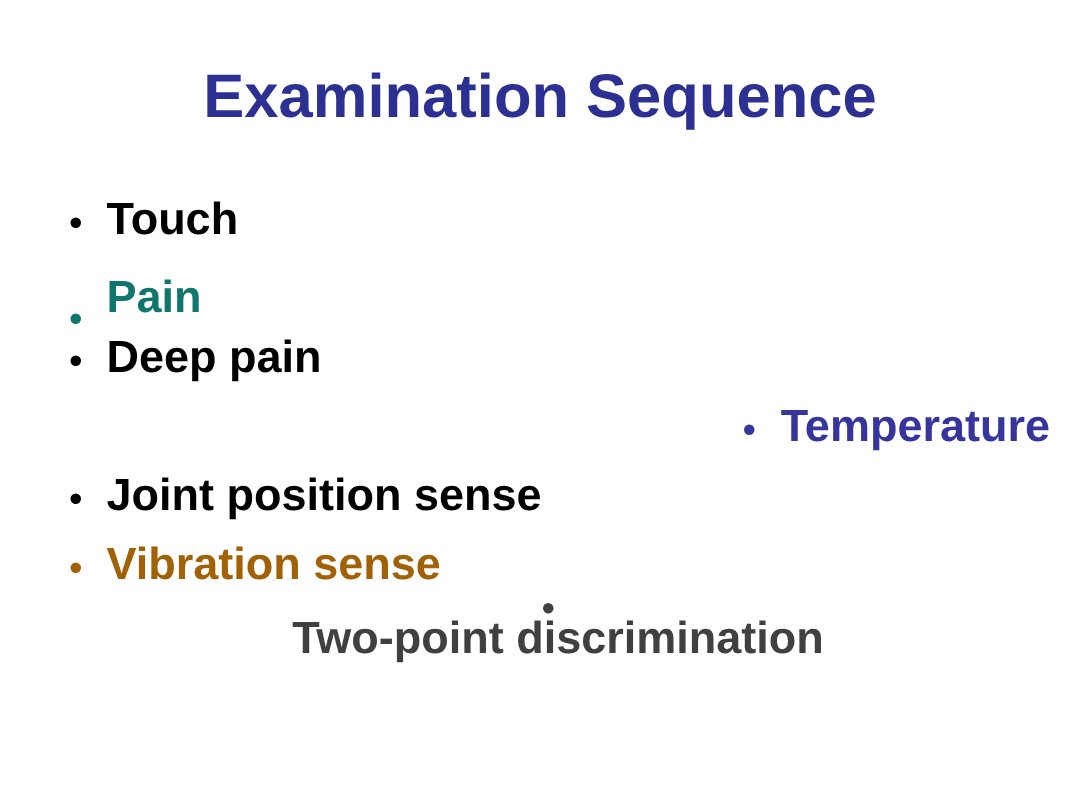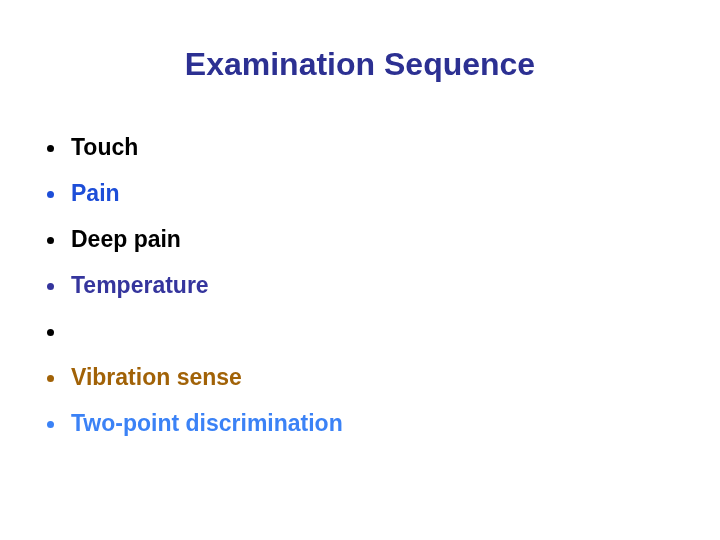--- a/index.html
+++ b/index.html
@@ -15,39 +15,39 @@
     overflow: hidden;
     font-family: "Liberation Sans", sans-serif;
   }
   .slide-title {
     position: absolute;
     top: 40px;
     left: 0;
     width: 100%;
     margin: 0;
     text-align: center;
-    font-size: 32px;
+    font-size: 41px;
     font-weight: bold;
     line-height: 48px;
     letter-spacing: 0px;
   }
   .bullet-list {
     position: absolute;
     top: 124px;
     left: 44px;
     right: 20px;
     margin: 0;
     padding: 0;
     list-style: none;
   }
   .bullet-item {
     display: flex;
     align-items: center;
     height: 46px;
-    font-size: 23px;
+    font-size: 30px;
     font-weight: bold;
     white-space: nowrap;
   }
   .bullet-dot {
     flex: 0 0 auto;
     width: 7px;
     height: 7px;
     border-radius: 50%;
     background: currentColor;
     margin: 2px 17px 0 3px;
@@ -63,43 +63,44 @@
 
   <h1 class="slide-title" style="color: rgb(44, 48, 146);">Examination Sequence</h1>
 
   <ul class="bullet-list">
 
     <li class="bullet-item" style="color: rgb(0, 0, 0);">
       <span class="bullet-dot"></span>
       <span class="bullet-label">Touch</span>
     </li>
 
-    <li class="bullet-item" style="color: #1d4ed8;">
+    <li class="bullet-item" style="color: #0f766e; align-items: flex-end;">
       <span class="bullet-dot"></span>
       <span class="bullet-label">Pain</span>
     </li>
 
     <li class="bullet-item" style="color: rgb(0, 0, 0); align-items: center;">
       <span class="bullet-dot"></span>
       <span class="bullet-label">Deep pain</span>
     </li>
 
-    <li class="bullet-item" style="color: rgb(53, 53, 157);">
+    <li class="bullet-item" style="color: rgb(53, 53, 157); justify-content: flex-end;">
       <span class="bullet-dot"></span>
       <span class="bullet-label">Temperature</span>
     </li>
 
     <li class="bullet-item" style="color: rgb(0, 0, 0);">
       <span class="bullet-dot"></span>
+      <span class="bullet-label">Joint position sense</span>
     </li>
 
     <li class="bullet-item" style="color: #a16207;">
       <span class="bullet-dot"></span>
       <span class="bullet-label">Vibration sense</span>
     </li>
 
-    <li class="bullet-item" style="color: #3b82f6;">
+    <li class="bullet-item" style="color: #404040; flex-direction: column;">
       <span class="bullet-dot"></span>
       <span class="bullet-label">Two-point discrimination</span>
     </li>
 
   </ul>
 </div>
 
 </body></html>

